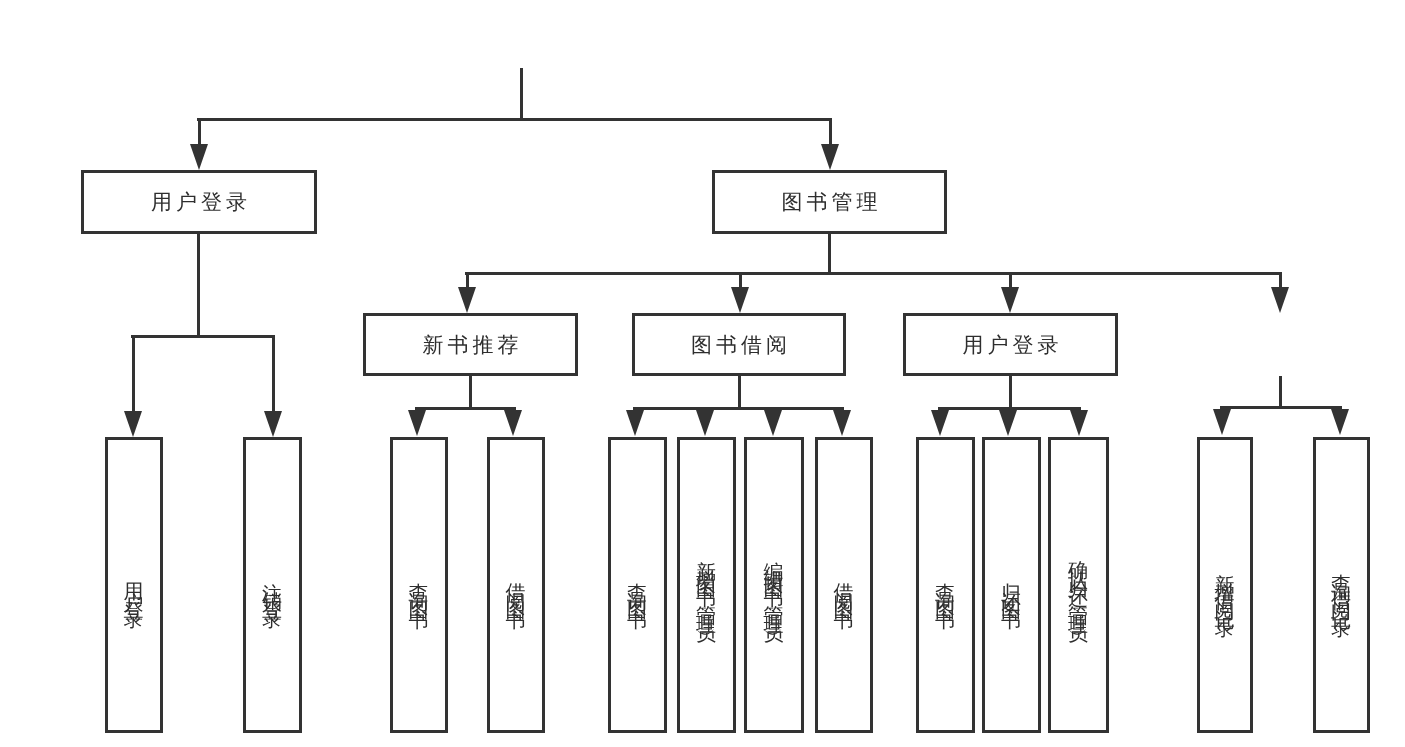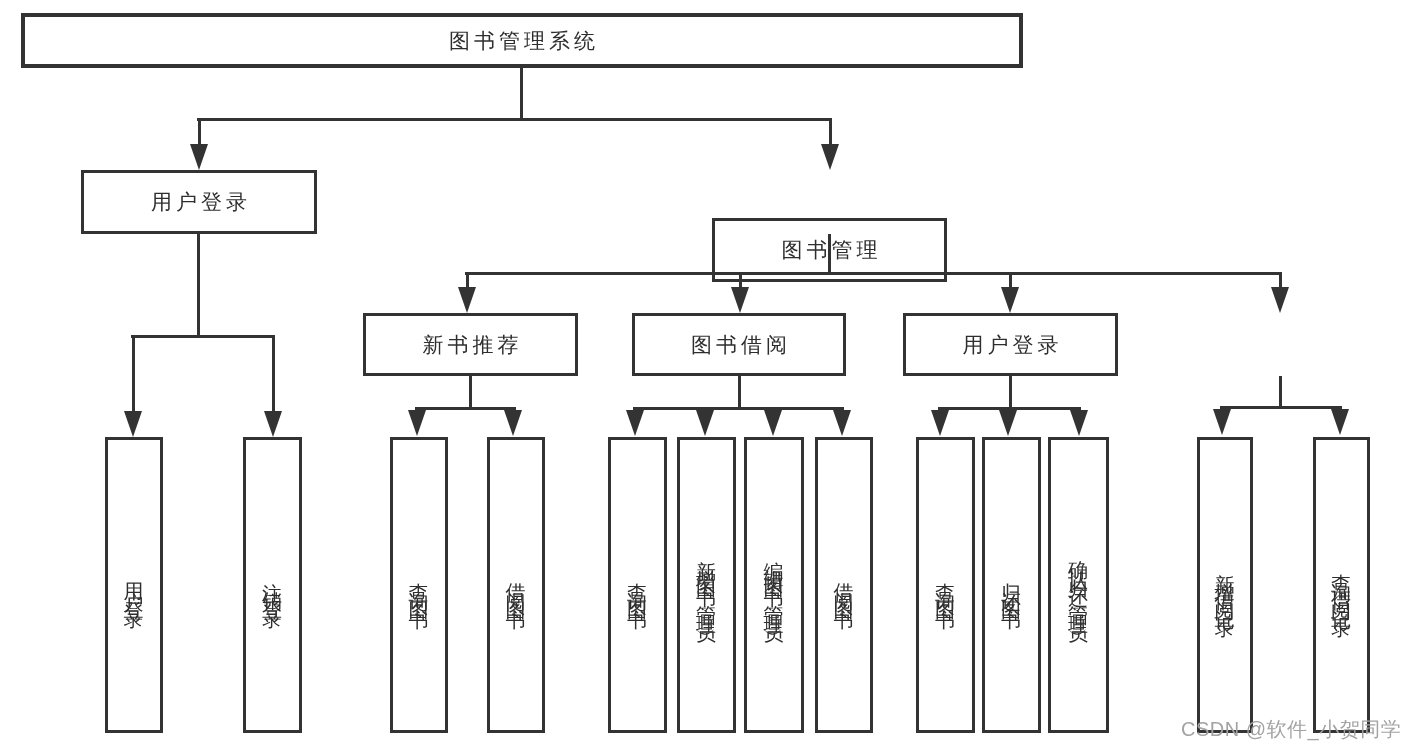--- a/index.html
+++ b/index.html
@@ -51,35 +51,32 @@
     color: var(--watermark, #a3a3a3);
     white-space: nowrap;
     z-index: 5;
   }
 </style>
 </head>
 <body>
 
 <div class="canvas">
 
-  <div class="node root" style="left:21px; top:13px; width:1002px; height:55px;">
-    <span>图书管理系统</span>
-  </div>
 
   <div class="line" style="left:520px; top:68px; width:3px; height:50px;"></div>
   <div class="line" style="left:197px; top:118px; width:635px; height:3px;"></div>
   <div class="line" style="left:198px; top:118px; width:3px; height:28px;"></div>
   <div class="line" style="left:829px; top:118px; width:3px; height:28px;"></div>
   <div class="arrow" style="left:190px; top:144px;"></div>
   <div class="arrow" style="left:821px; top:144px;"></div>
 
   <div class="node" style="left:81px; top:170px; width:236px; height:64px;">
     <span>用户登录</span>
   </div>
-  <div class="node" style="left:712px; top:170px; width:235px; height:64px;margin-top:48px;">
+  <div class="node" style="left:712px; top:170px; width:235px; height:64px;">
     <span>图书管理</span>
   </div>
 
   <div class="line" style="left:197px; top:234px; width:3px; height:101px;"></div>
   <div class="line" style="left:131px; top:335px; width:144px; height:3px;"></div>
   <div class="line" style="left:132px; top:335px; width:3px; height:78px;"></div>
   <div class="line" style="left:272px; top:335px; width:3px; height:78px;"></div>
   <div class="arrow" style="left:124px; top:411px;"></div>
   <div class="arrow" style="left:264px; top:411px;"></div>
 
@@ -164,15 +161,14 @@
     <span>确认归还（管理员）</span>
   </div>
 
   <div class="vnode" style="left:1197px; top:437px; width:56px; height:296px;">
     <span>新增借阅记录</span>
   </div>
   <div class="vnode" style="left:1313px; top:437px; width:57px; height:296px;">
     <span>查询借阅记录</span>
   </div>
 
-  <div class="watermark">CSDN @软件_小贺同学</div>
 
 </div>
 
 </body></html>

